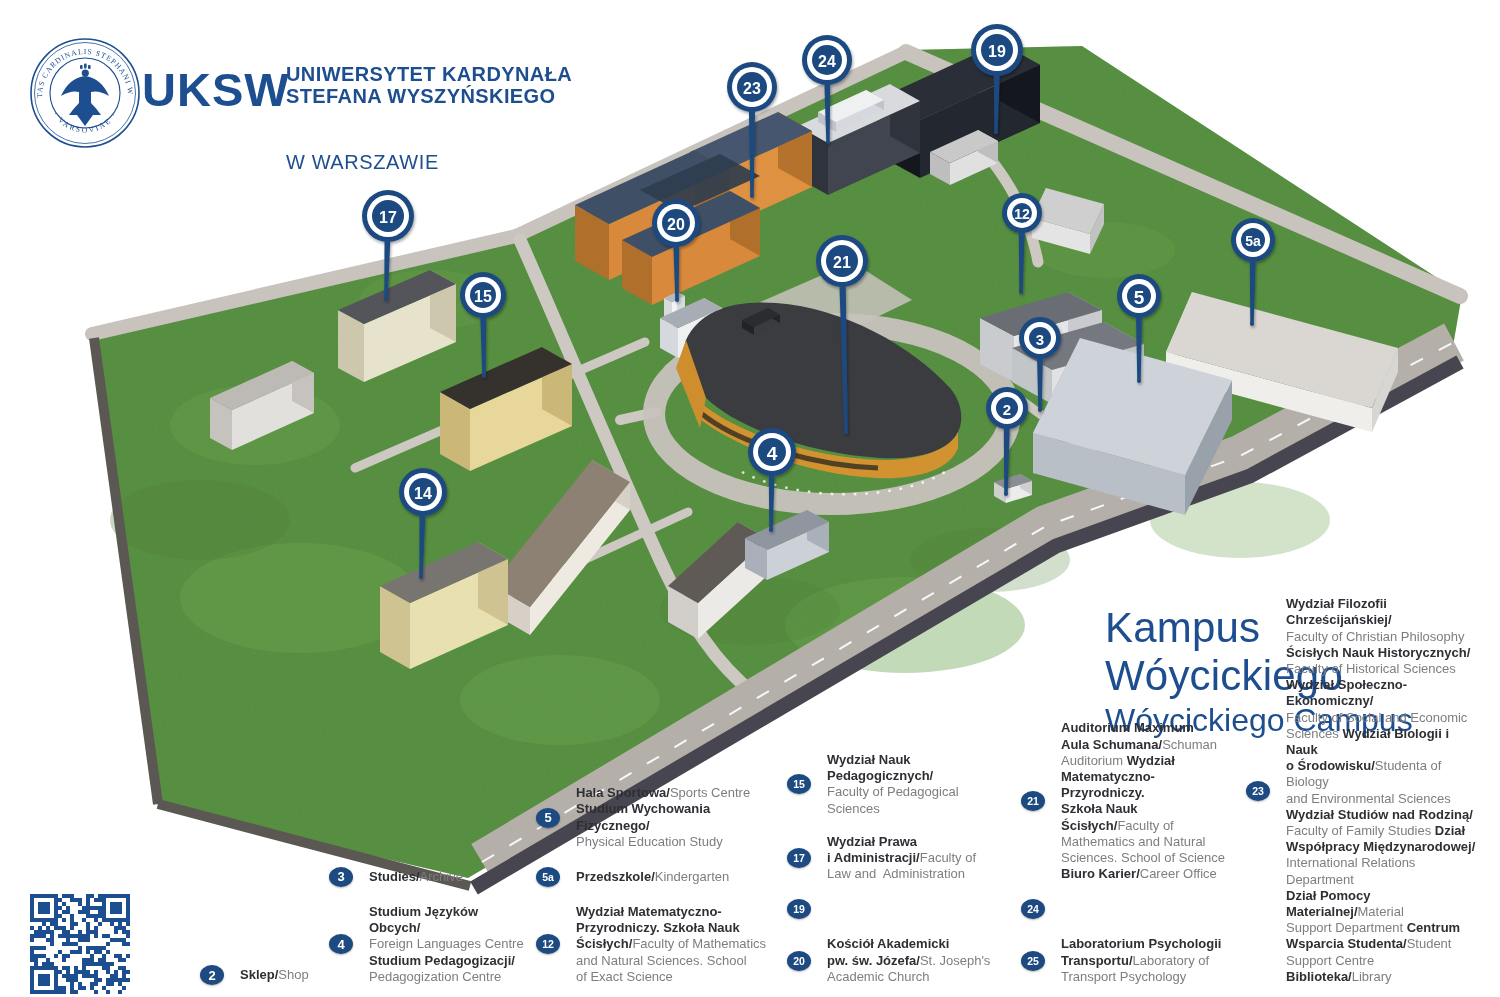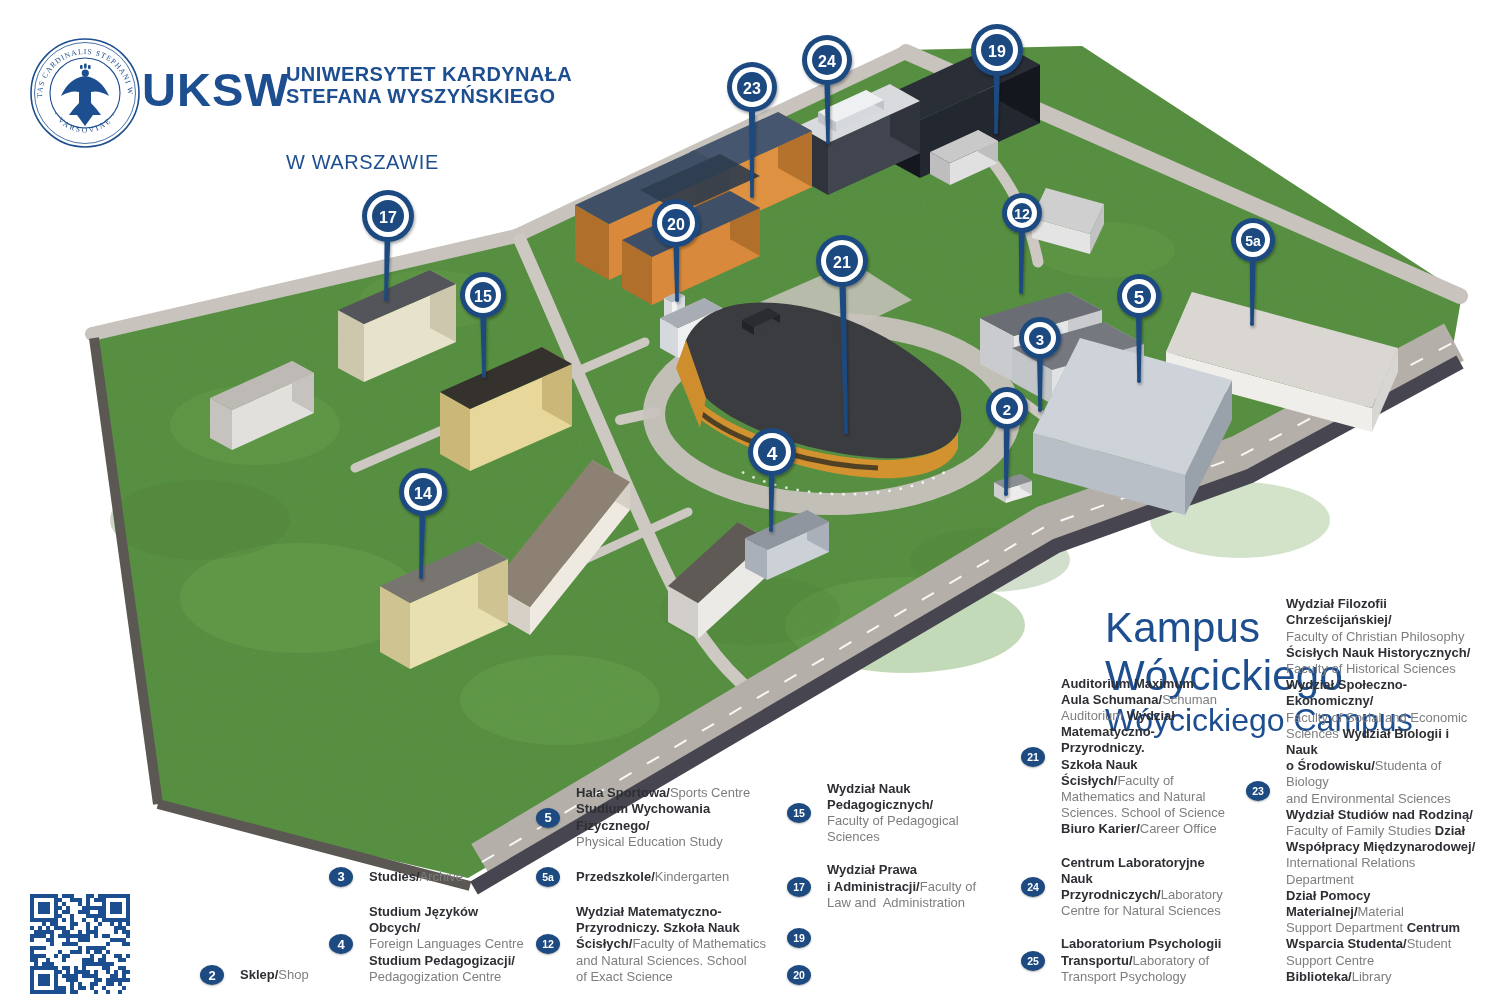--- a/index.html
+++ b/index.html
@@ -397,39 +397,39 @@
           <div class="lnum small">17</div>
           <div class="ltext"><span class="b">Wydział Prawa
 i Administracji/</span><span class="g">Faculty of
 Law and  Administration</span></div>
         </div>
         <div class="legend-item">
           <div class="lnum small">19</div>
         </div>
         <div class="legend-item">
           <div class="lnum small">20</div>
+          <div class="ltext"><span class="b">Kościół Akademicki
+pw. św. Józefa/</span><span class="g">St. Joseph's
+Academic Church</span></div>
         </div>
       </div>
       <div class="legend-col col-4">
         <div class="legend-item">
           <div class="lnum small">21</div>
           <div class="ltext"><span class="b">Auditorium Maximum
 Aula Schumana/</span><span class="g">Schuman
 Auditorium </span><span class="b">Wydział
 Matematyczno-Przyrodniczy.
 Szkoła Nauk Ścisłych/</span><span class="g">Faculty of
 Mathematics and Natural
 Sciences. School of Science
 </span><span class="b">Biuro Karier/</span><span class="g">Career Office</span></div>
         </div>
         <div class="legend-item">
           <div class="lnum small">24</div>
-          <div class="ltext"><span class="b">Centrum Laboratoryjne Nauk
-Przyrodniczych/</span><span class="g">Laboratory
-Centre for Natural Sciences</span></div>
         </div>
         <div class="legend-item">
           <div class="lnum small">25</div>
           <div class="ltext"><span class="b">Laboratorium Psychologii
 Transportu/</span><span class="g">Laboratory of
 Transport Psychology</span></div>
         </div>
       </div>
       <div class="legend-col col-5">
         <div class="legend-item">

